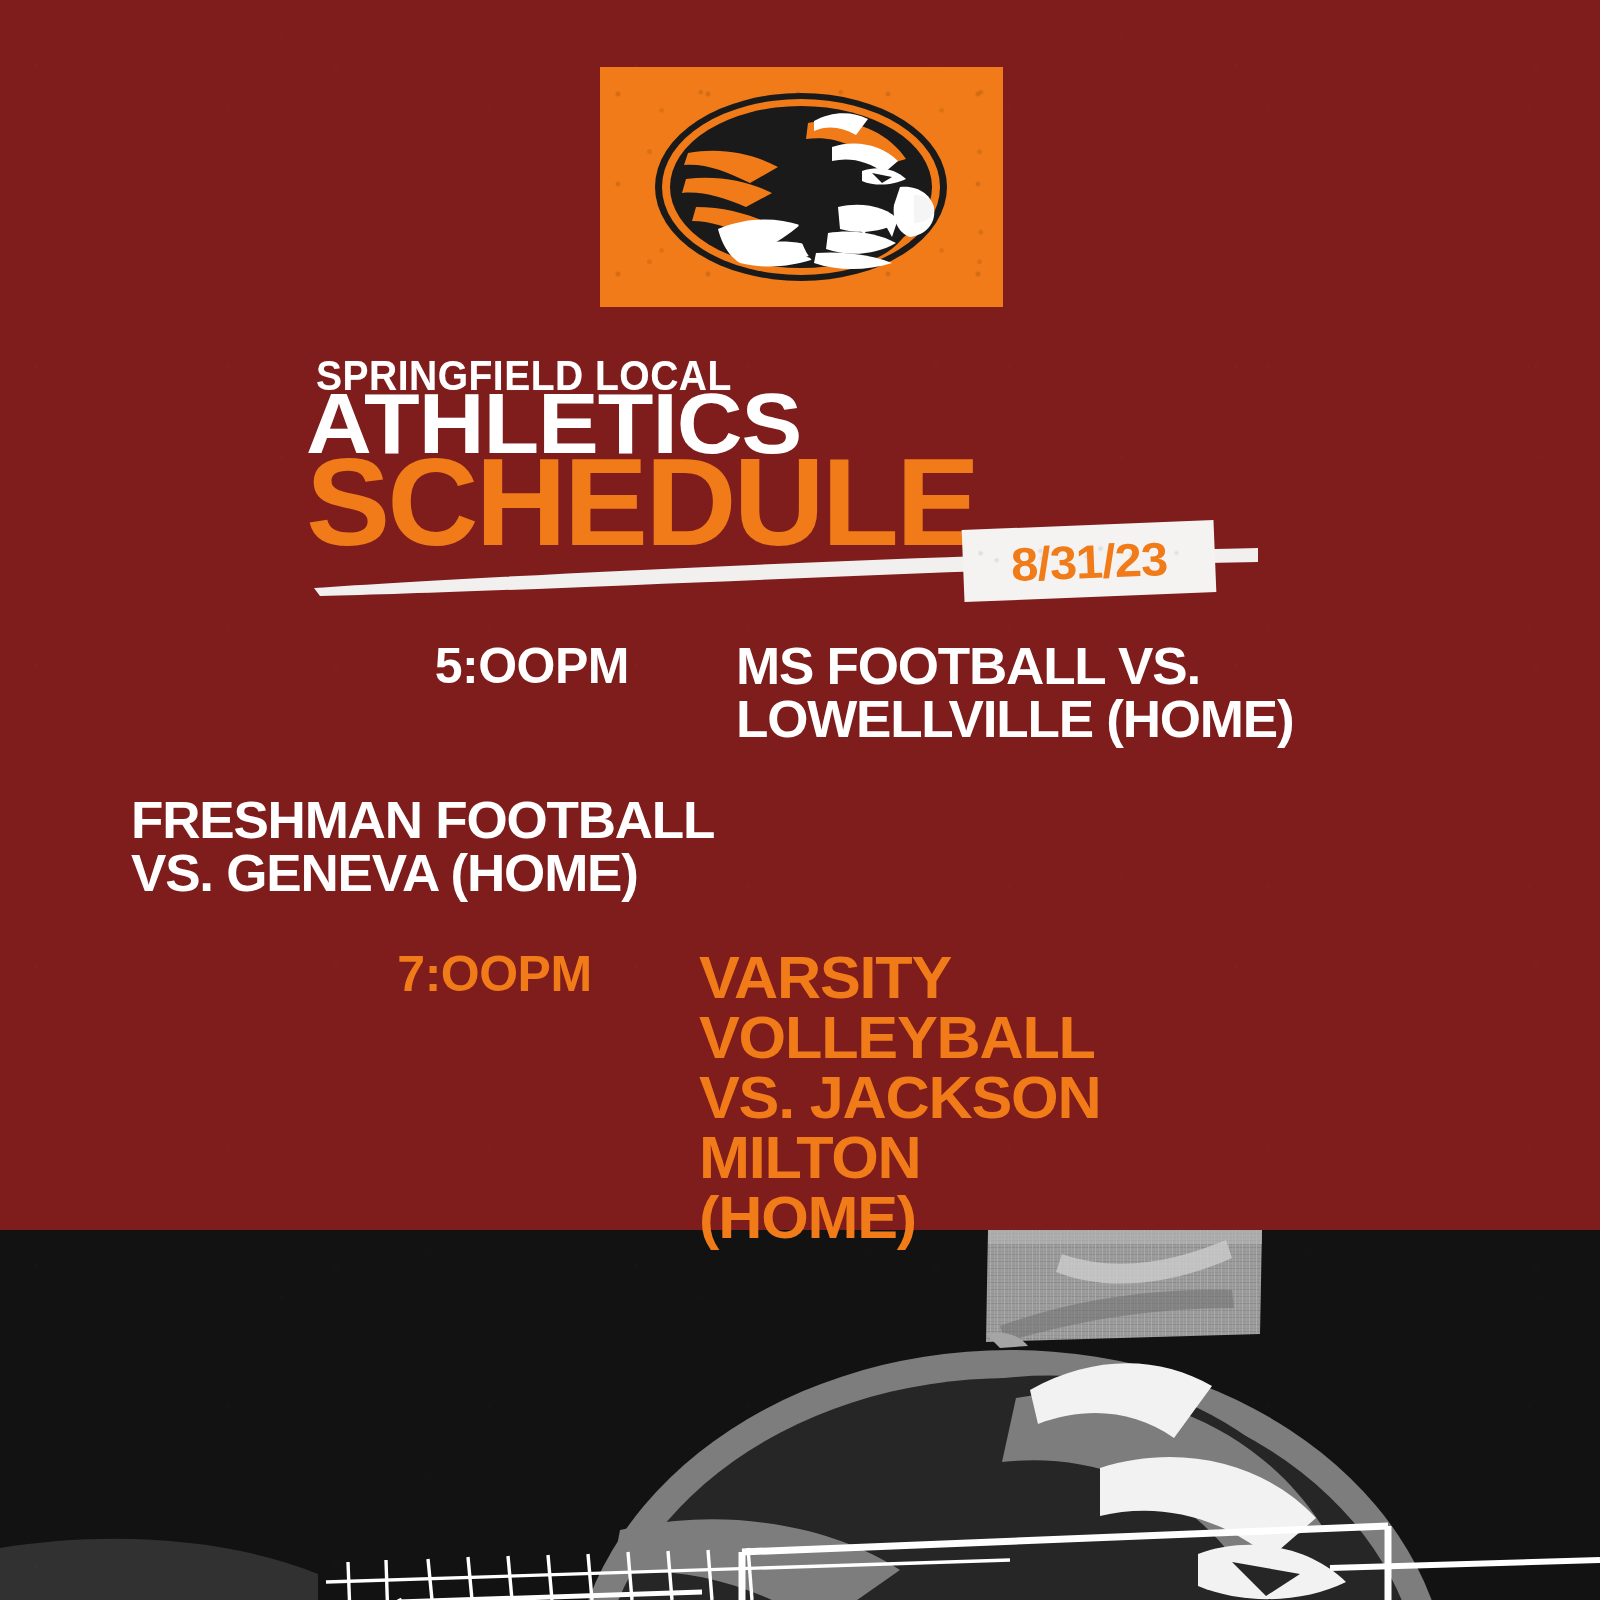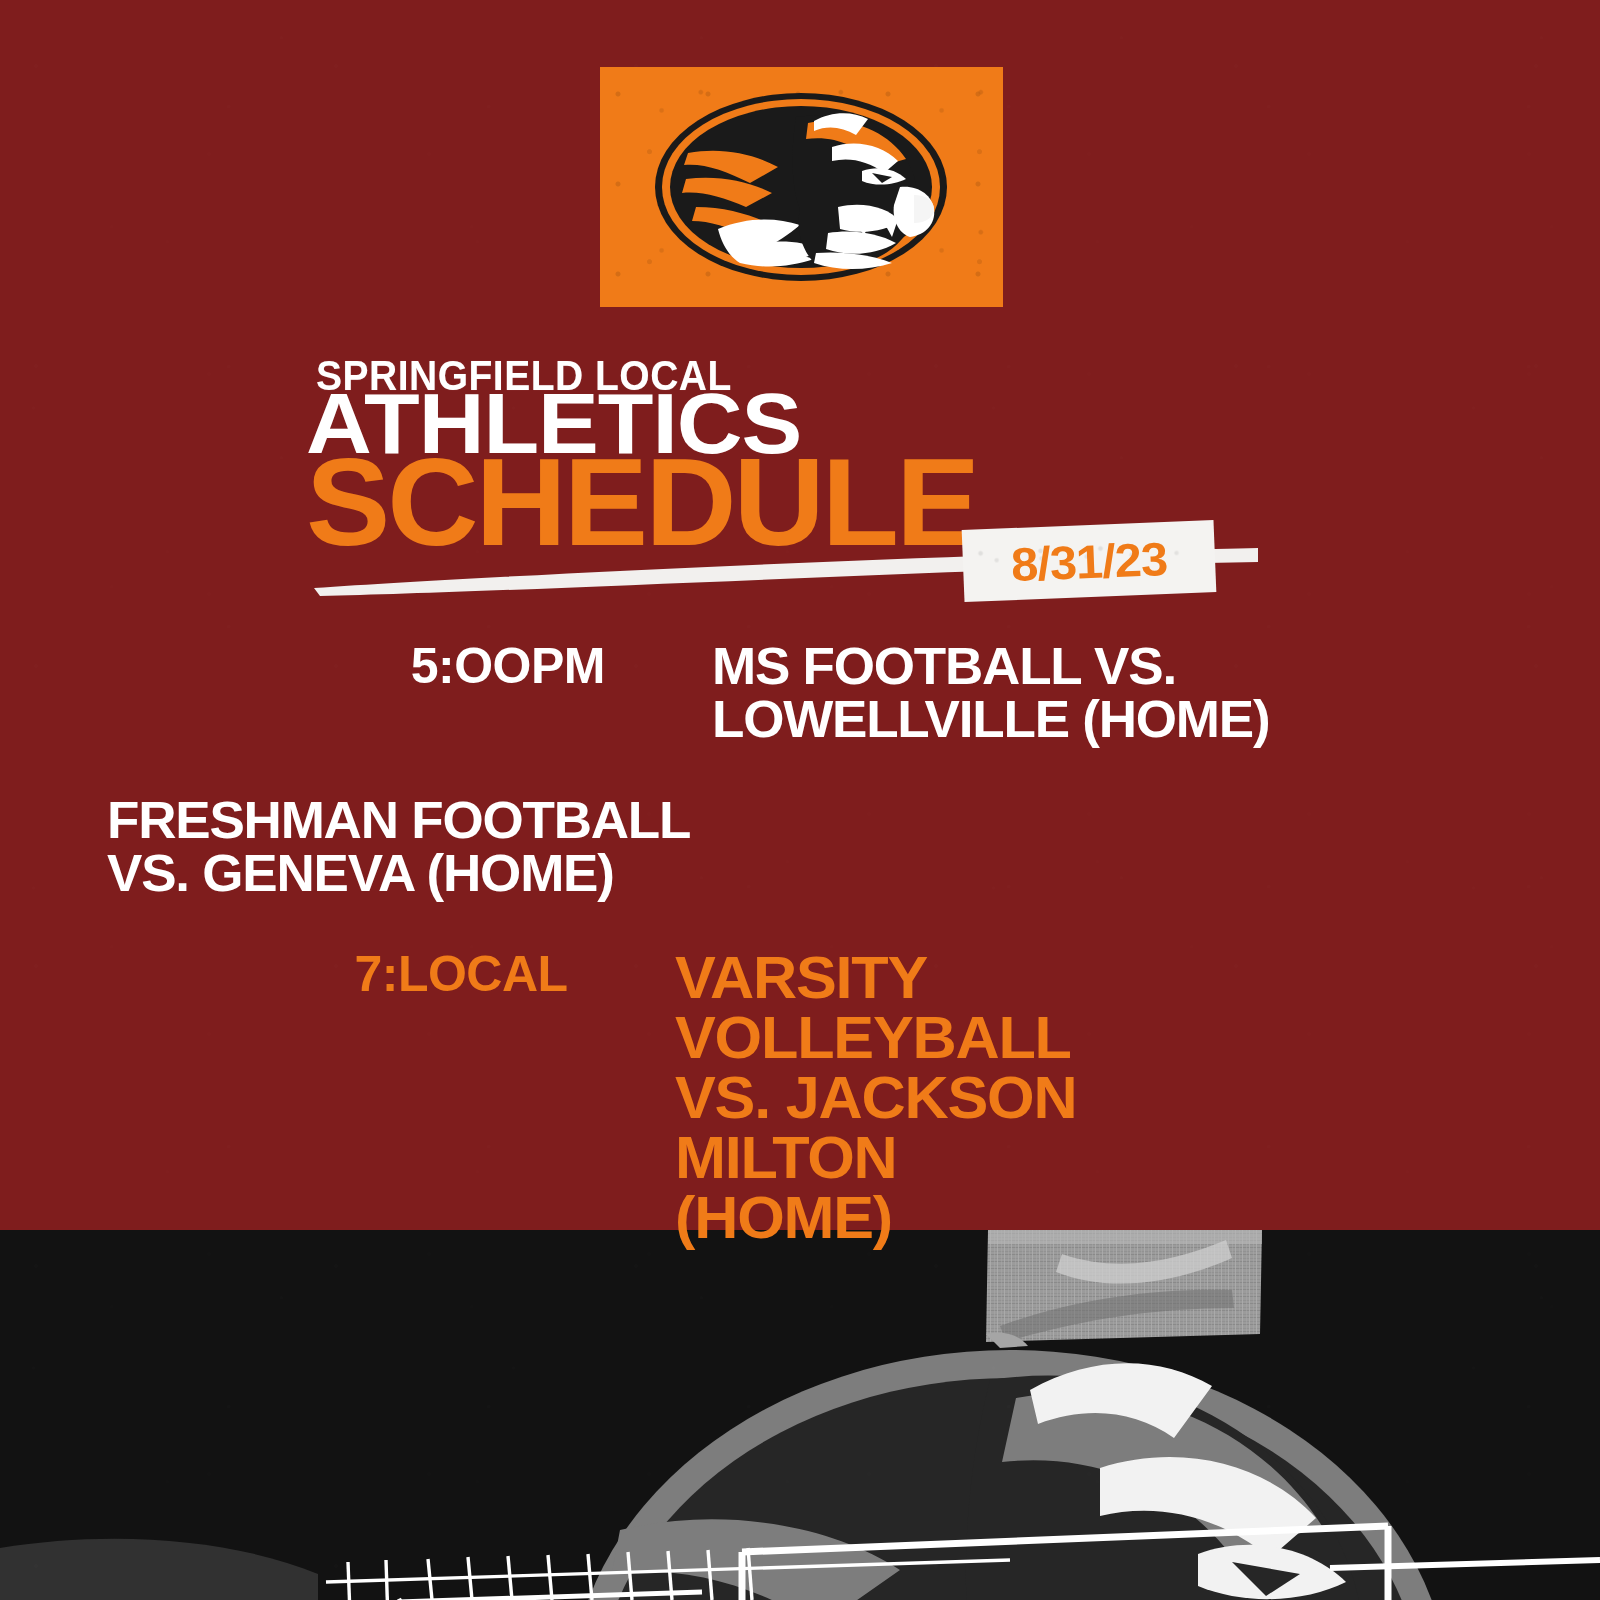--- a/index.html
+++ b/index.html
@@ -120,20 +120,21 @@
     font-weight:bold;
     font-size:47px;
     letter-spacing:-1px;
     transform:scaleX(1.04);
   }
 
   
   .schedule{
     position:absolute;left:0;top:640px;width:1284px;
     z-index:6;
+    padding-left:24px;
   }
   .row{
     position:relative;
     display:flex;
     align-items:flex-start;
     margin-bottom:48px;
   }
   .row .time{
     width:605px;
     text-align:right;
@@ -241,21 +242,21 @@
 
 
     <div class="row">
       <div class="event c-white">
         <div>FRESHMAN FOOTBALL</div>
         <div>VS. GENEVA (HOME)</div>
       </div>
     </div>
 
     <div class="row big">
-      <div class="time c-orange">7:LOCAL</div>
+      <div class="time c-orange">7:OOPM</div>
       <div class="event c-orange">
         <div>VARSITY VOLLEYBALL</div>
         <div>VS. JACKSON MILTON</div>
         <div>(HOME)</div>
       </div>
     </div>
 
   </div>
 
   <div class="bottom-art">

